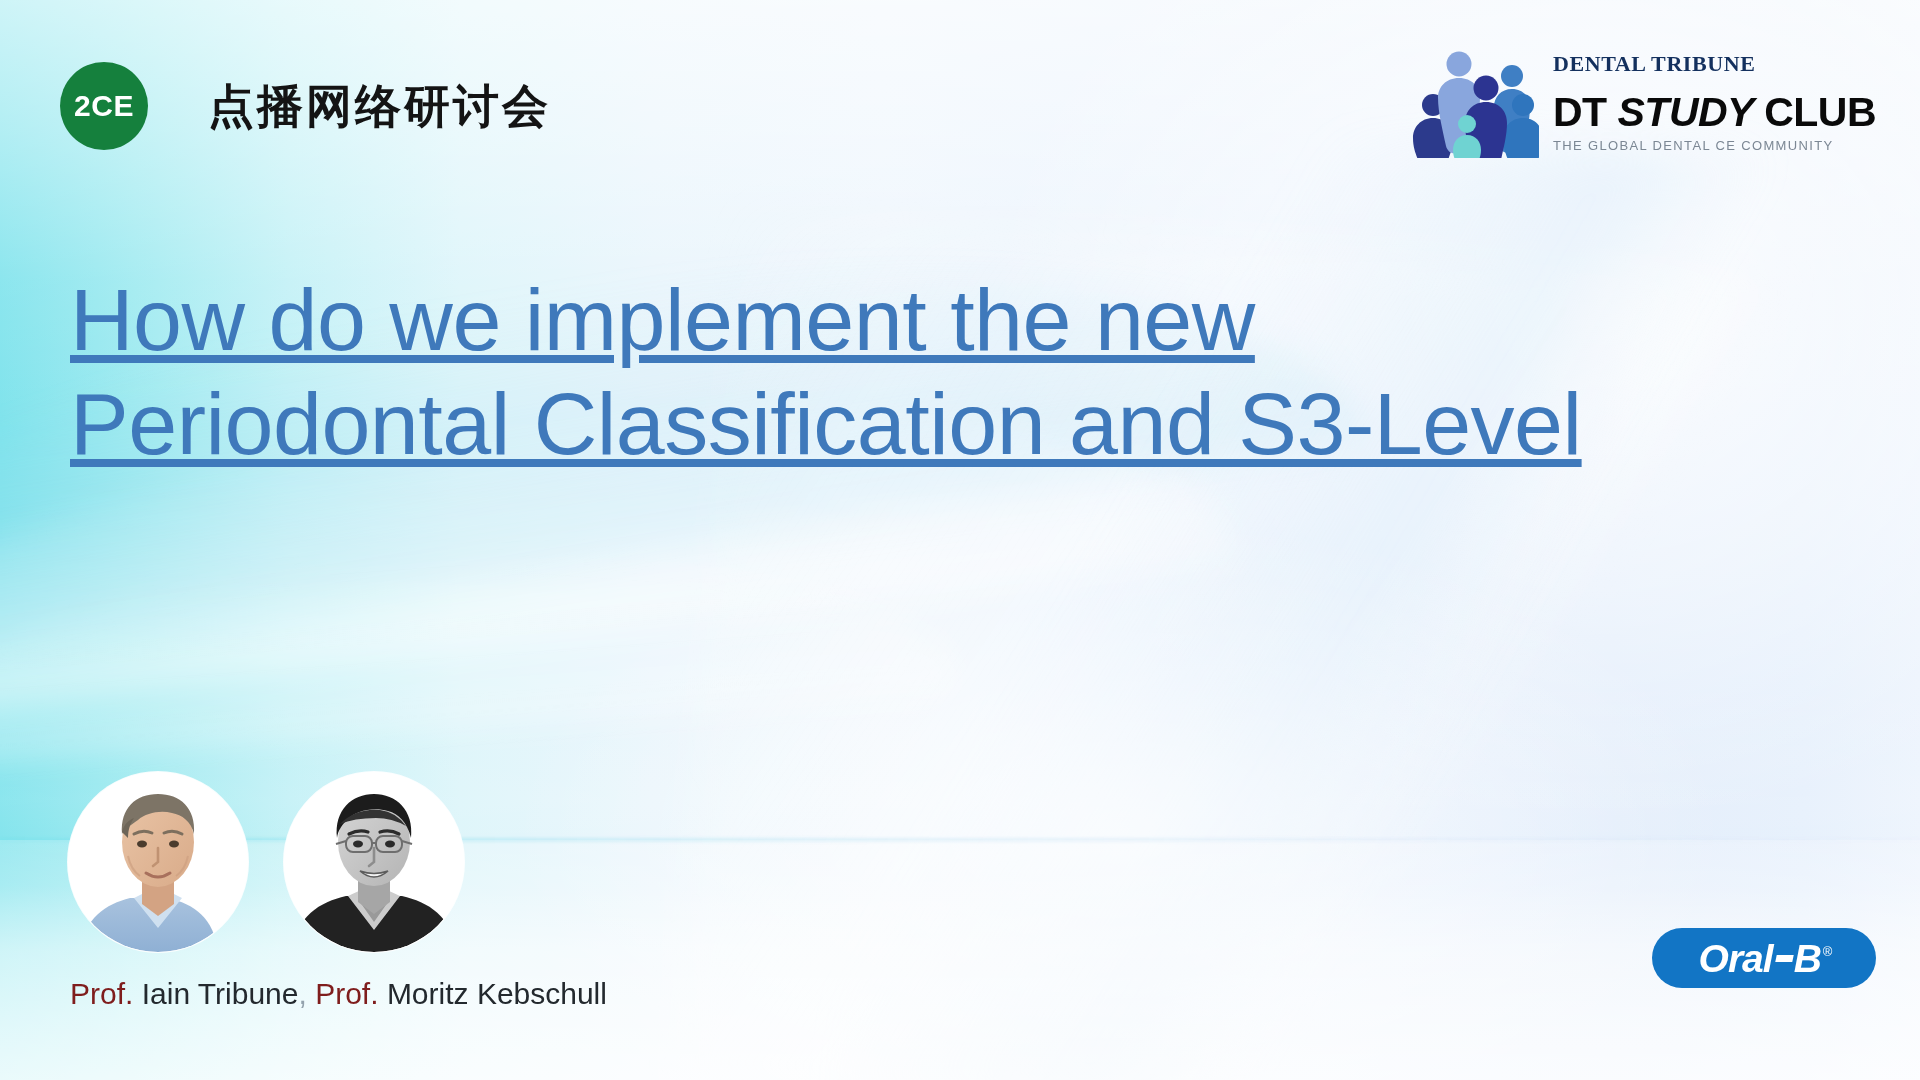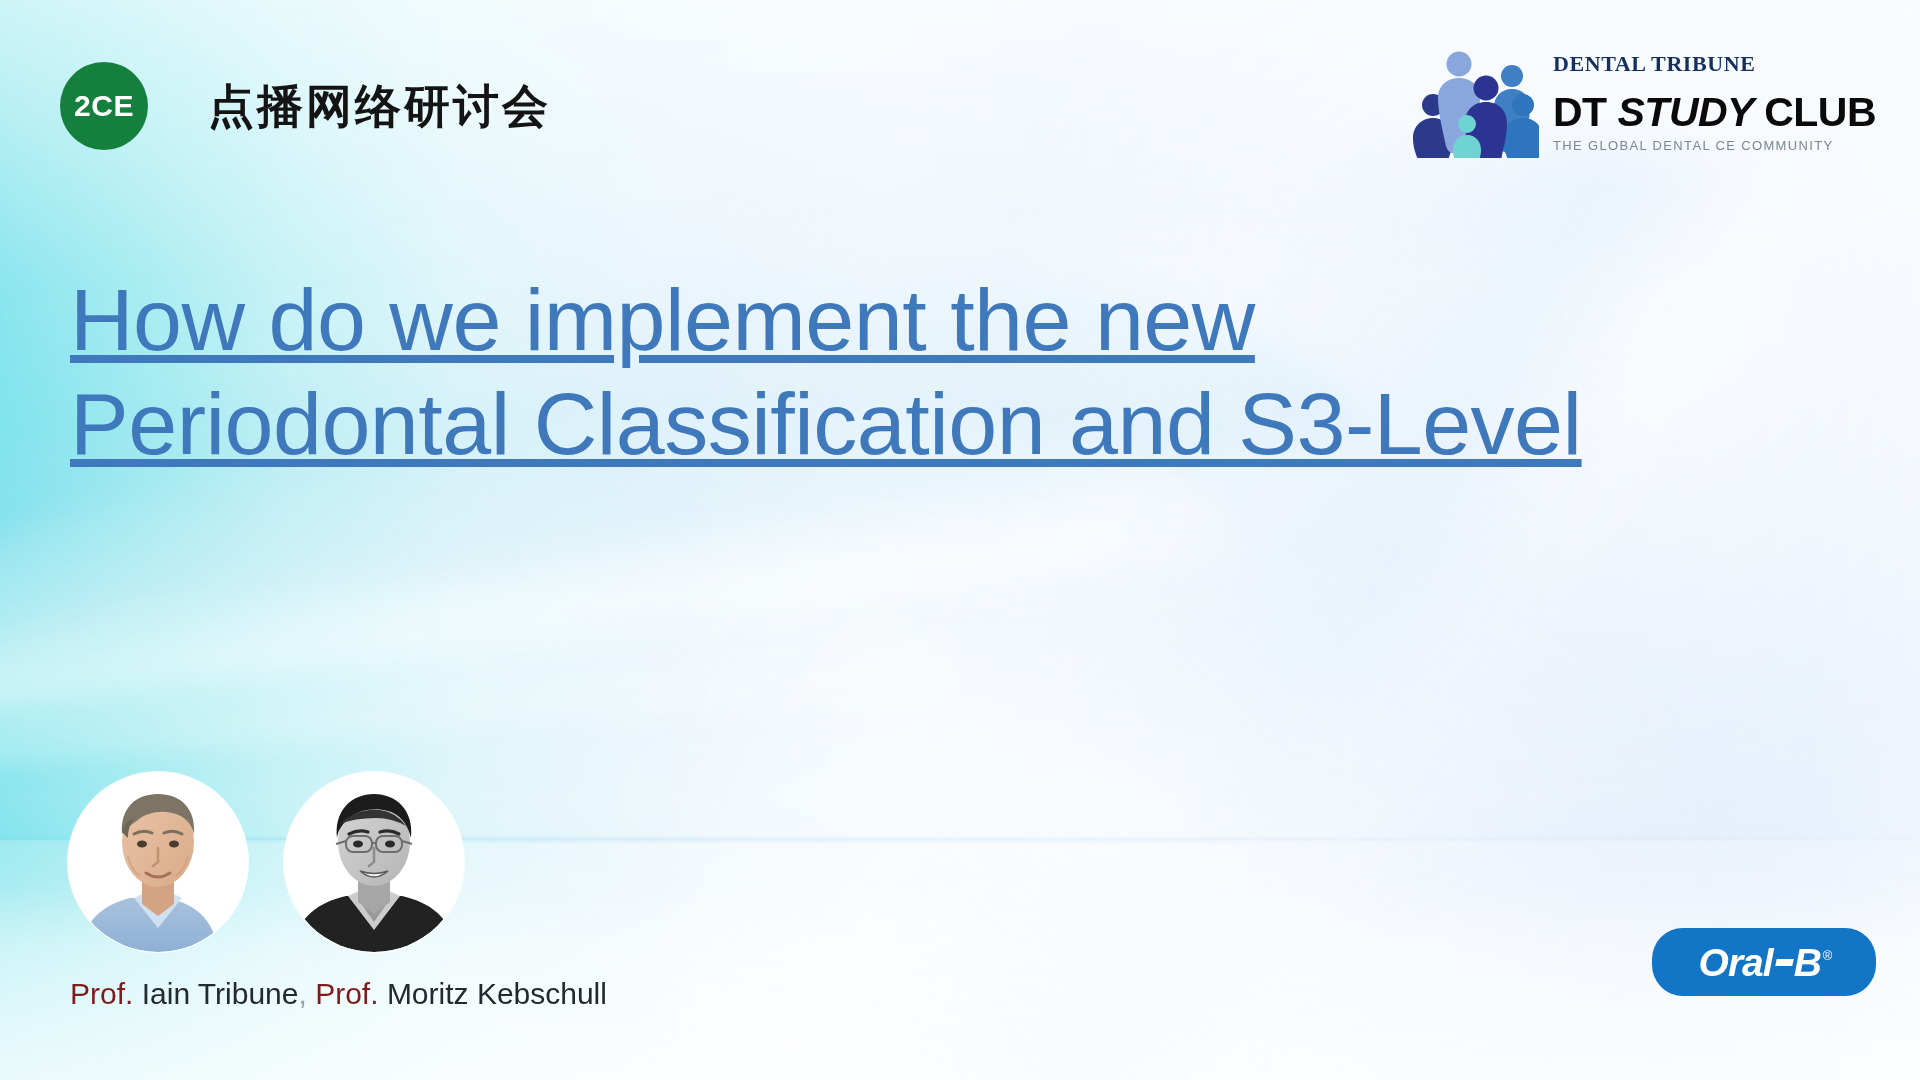--- a/index.html
+++ b/index.html
@@ -231,21 +231,21 @@
     color:#2d3338;
     font-weight:400;
   }
   #speaker-names .hon { color:#7f1d1d; }
   #speaker-names .nm  { color:#23292e; }
   #speaker-names .sep { color:#93a2ad; }
 
   
   #oralb {
     position:absolute; right:44px; top:928px;
-    width:224px; height:68px;
+    width:224px; height:60px;
     border-radius:31px;
     background:#1275c5;
     display:flex; align-items:center; justify-content:center;
   }
   #oralb .wordmark {
     position:relative;
     color:#ffffff;
     font-size:39px;
     font-weight:700;
     font-style:italic;

